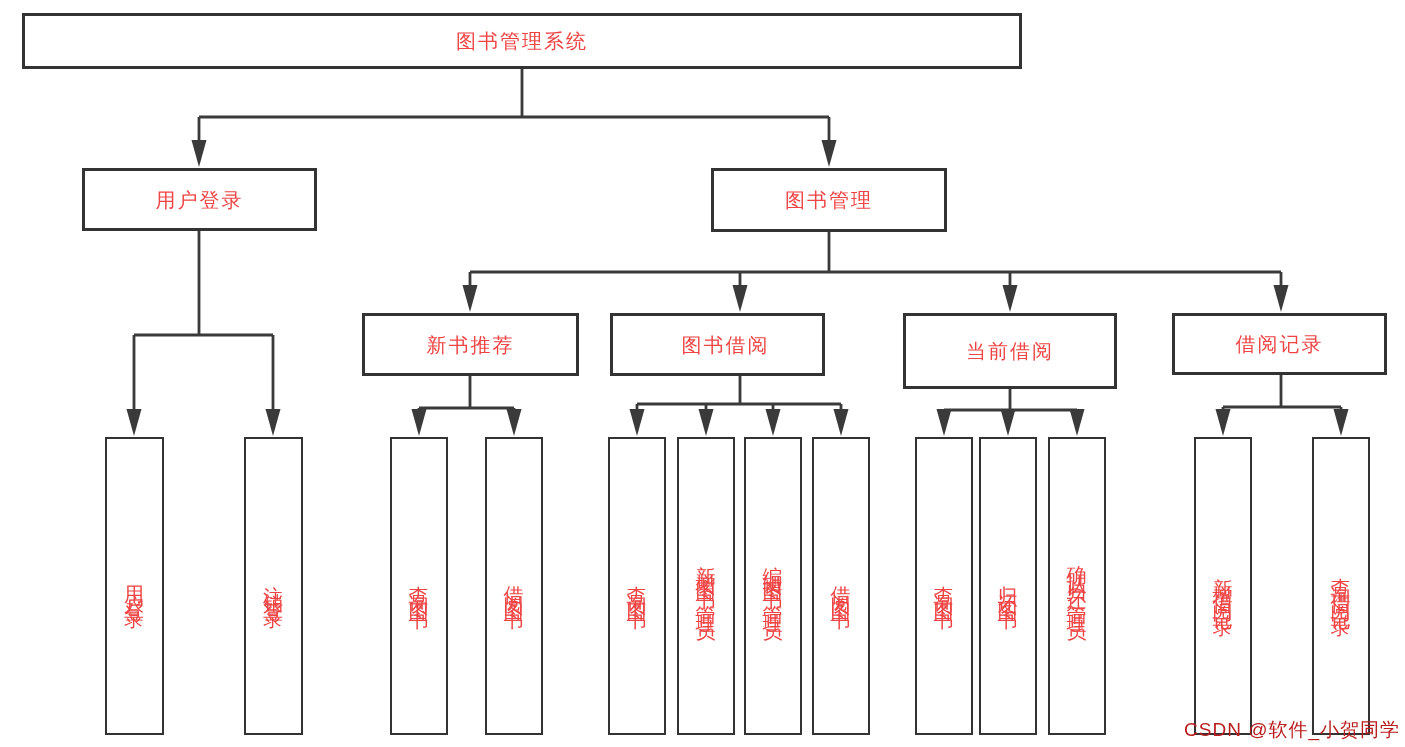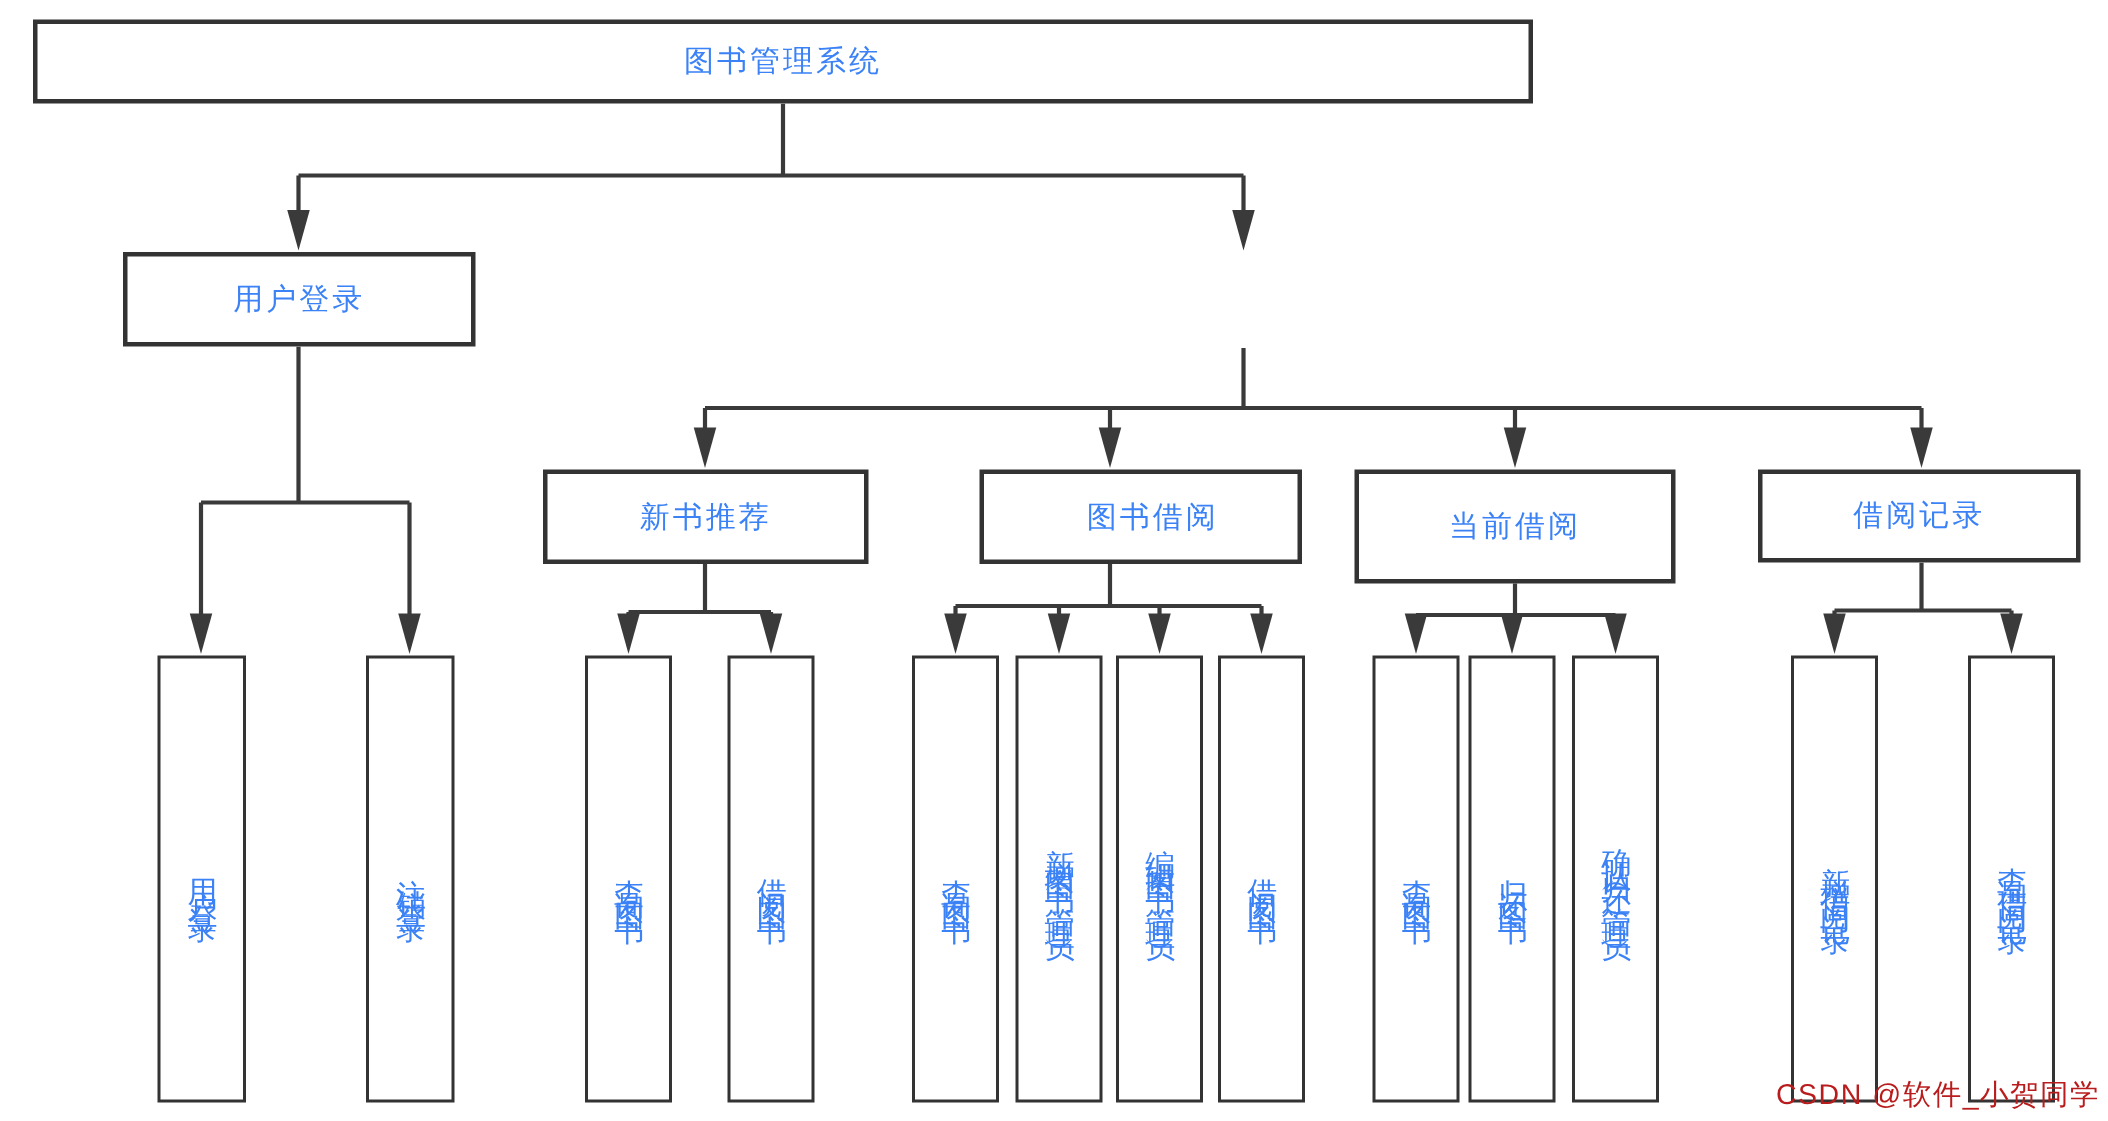--- a/index.html
+++ b/index.html
@@ -4,32 +4,32 @@
 <style>
   html,body{margin:0;padding:0;background:#ffffff;}
   .stage{
     position:relative;width:1405px;height:747px;background:#ffffff;overflow:hidden;
     font-family:"Liberation Sans",sans-serif;
   }
   .connectors{position:absolute;left:0;top:0;}
   .box{
     position:absolute;background:#ffffff;border:3px solid #333333;box-sizing:border-box;
     display:flex;align-items:center;justify-content:center;
-    font-size:20px;color:#3b82f6;letter-spacing:2px;line-height:1;white-space:nowrap;
+    font-size:20px;color:#ef4444;letter-spacing:2px;line-height:1;white-space:nowrap;
   }
   .leaf{
     border-width:2.5px;
     writing-mode:vertical-rl;text-orientation:mixed;
     letter-spacing:8px;font-size:20px;white-space:normal;
   }
   #b-root{left:22px;top:13px;width:1000px;height:56px;}
   #b-l20{left:82px;top:168px;width:235px;height:63px;}
   #b-l21{left:711px;top:168px;width:236px;height:64px;}
   #b-l30{left:362px;top:313px;width:217px;height:63px;}
-  #b-l31{left:653px;top:313px;width:215px;height:63px;padding-left:16px;}
+  #b-l31{left:610px;top:313px;width:215px;height:63px;padding-left:16px;}
   #b-l32{left:903px;top:313px;width:214px;height:76px;}
   #b-l33{left:1172px;top:313px;width:215px;height:62px;}
   .leaf{top:437px;width:58px;height:298px;}
   #lf0{left:105px;width:59px;} #lf1{left:244px;width:59px;}
   #lf2{left:390px;} #lf3{left:485px;}
   #lf4{left:608px;} #lf5{left:677px;} #lf6{left:744px;} #lf7{left:812px;}
   #lf8{left:915px;} #lf9{left:979px;} #lf10{left:1048px;}
   #lf11{left:1194px;} #lf12{left:1312px;}
   .watermark{
     position:absolute;right:5px;bottom:4px;
@@ -70,20 +70,21 @@
     <use href="#ah" x="944" y="436"></use>
     <use href="#ah" x="1008" y="436"></use>
     <use href="#ah" x="1077" y="436"></use>
     <use href="#ah" x="1223" y="436"></use>
     <use href="#ah" x="1341" y="436"></use>
   </svg>
 
   <div class="box" id="b-root">图书管理系统</div>
 
   <div class="box" id="b-l20">用户登录</div>
+  <div class="box" id="b-l21">图书管理</div>
 
   <div class="box" id="b-l30">新书推荐</div>
   <div class="box" id="b-l31">图书借阅</div>
   <div class="box" id="b-l32">当前借阅</div>
   <div class="box" id="b-l33">借阅记录</div>
 
   <div class="box leaf" id="lf0">用户登录</div>
   <div class="box leaf" id="lf1">注销登录</div>
 
   <div class="box leaf" id="lf2">查询图书</div>

